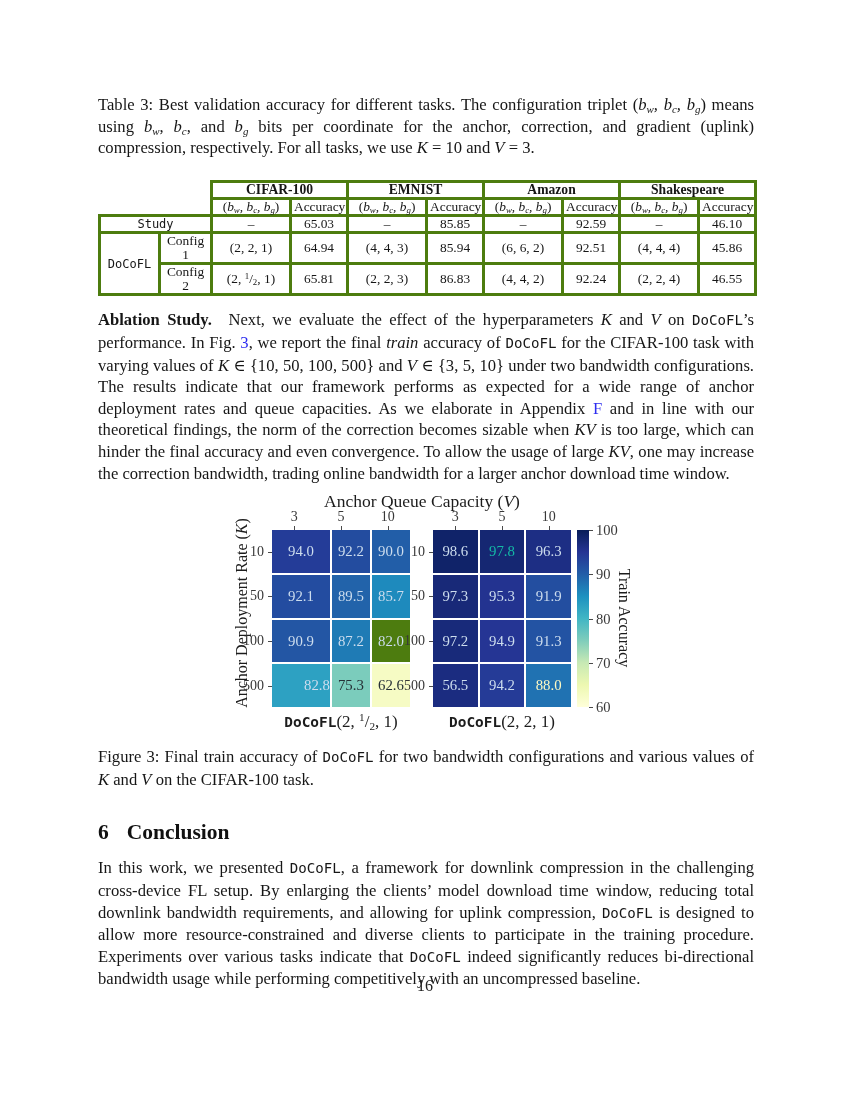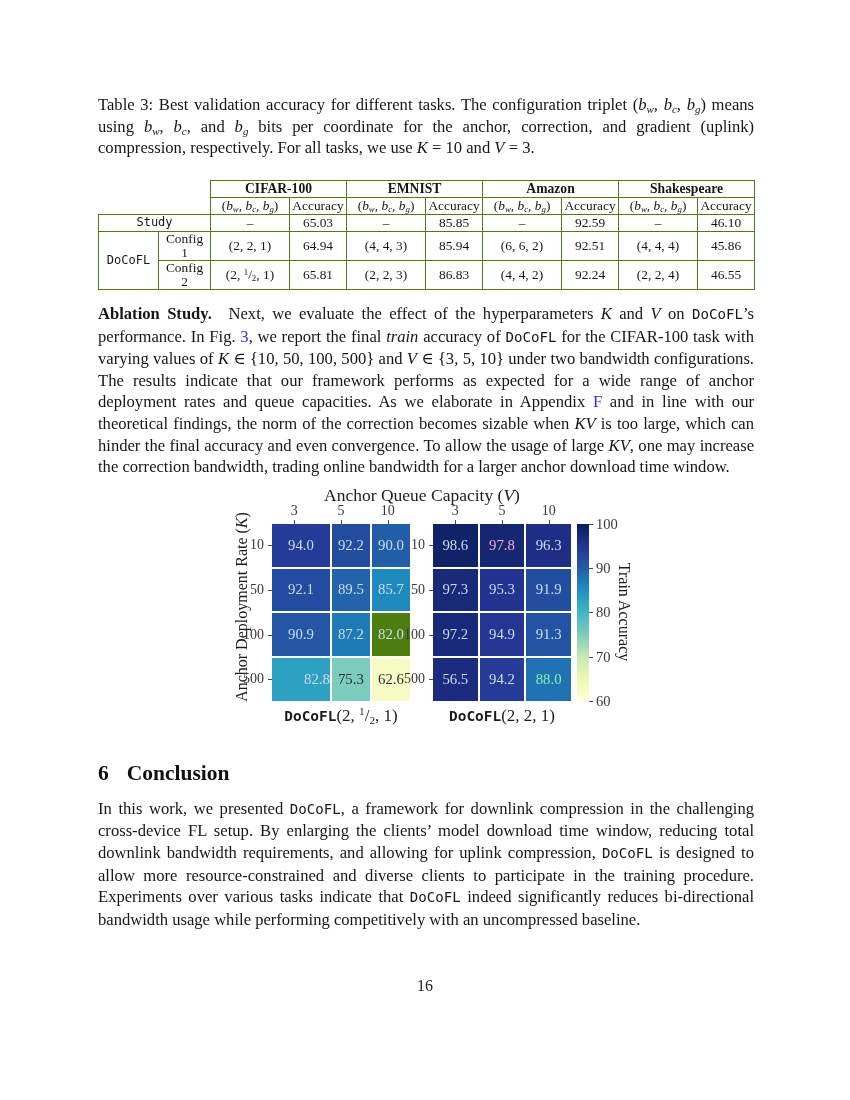--- a/index.html
+++ b/index.html
@@ -17,21 +17,21 @@
   sub { font-size:0.66em; vertical-align:-0.25em; line-height:0; }
   sup { font-size:0.66em; vertical-align:0.5em; line-height:0; }
   a.ref { color:#2d2df0; text-decoration:none; cursor:pointer; }
 
   .caption, .body-par { font-size:16.6px; line-height:21.6px; text-align:justify; }
   .caption { margin-top:94px; }
 
   
   table.tbl { border-collapse:collapse; margin-top:21px; width:656px; table-layout:fixed; }
   table.tbl td, table.tbl th {
-    border:1px solid #4d7c0f; text-align:center; vertical-align:middle;
+    border:3px solid #4d7c0f; text-align:center; vertical-align:middle;
     font-size:13.4px; height:17px; padding:0 2px; line-height:1.05; font-weight:normal;
   }
   table.tbl th.grp { font-weight:bold; font-size:13.6px; }
   table.tbl td.no-b { border:none; }
   table.tbl td.mono { font-family:"DejaVu Sans Mono",monospace; font-size:12px; }
   .math i { font-style:italic;font-family:Liberation Serif, serif; }
 
   .par-ablation { margin-top:13px; }
 
   
@@ -152,31 +152,31 @@
           <div class="hm-cell" style="background: rgb(30, 138, 189); color: rgb(205, 221, 238);">85.7</div>
           <div class="hm-cell" style="background: rgb(35, 86, 164); color: rgb(205, 221, 238);">90.9</div>
           <div class="hm-cell" style="background: rgb(31, 123, 181); color: rgb(205, 221, 238);">87.2</div>
           <div class="hm-cell" style="background: #4d7c0f; color: rgb(205, 221, 238);">82.0</div>
           <div class="hm-cell" style="background: rgb(45, 161, 194); color: rgb(205, 221, 238); padding-left: 32px;">82.8</div>
           <div class="hm-cell" style="background: rgb(123, 204, 188); color: rgb(38, 48, 54);">75.3</div>
           <div class="hm-cell" style="background: rgb(246, 251, 196); color: rgb(38, 48, 54);">62.6</div>
         </div>
       <div class="hm-grid" id="panel1" style="left:205px">
           <div class="hm-cell" style="background: rgb(16, 35, 105); color: rgb(205, 221, 238);">98.6</div>
-          <div class="hm-cell" style="background: rgb(21, 39, 114); color: #f9a8d4;">97.8</div>
+          <div class="hm-cell" style="background: rgb(21, 39, 114); color: #14b8a6;">97.8</div>
           <div class="hm-cell" style="background: rgb(29, 46, 132); color: rgb(205, 221, 238);">96.3</div>
           <div class="hm-cell" style="background: rgb(24, 41, 120); color: rgb(205, 221, 238);">97.3</div>
           <div class="hm-cell" style="background: rgb(35, 51, 144); color: rgb(205, 221, 238);">95.3</div>
           <div class="hm-cell" style="background: rgb(35, 78, 160); color: rgb(205, 221, 238);">91.9</div>
           <div class="hm-cell" style="background: rgb(24, 42, 122); color: rgb(205, 221, 238);">97.2</div>
           <div class="hm-cell" style="background: rgb(37, 53, 148); color: rgb(205, 221, 238);">94.9</div>
           <div class="hm-cell" style="background: rgb(35, 83, 163); color: rgb(205, 221, 238);">91.3</div>
           <div class="hm-cell" style="background: rgb(27, 44, 128); color: rgb(205, 221, 238);">56.5</div>
           <div class="hm-cell" style="background: rgb(37, 59, 151); color: rgb(205, 221, 238);">94.2</div>
-          <div class="hm-cell" style="background: rgb(32, 114, 178); color: #86efac;">88.0</div>
+          <div class="hm-cell" style="background: rgb(32, 114, 178); color: #fef9c3;">88.0</div>
         </div>
       <div class="cbar" id="cbar" style="background: linear-gradient(rgb(8, 29, 88) 0%, rgb(37, 52, 148) 12.5%, rgb(34, 94, 168) 25%, rgb(29, 145, 192) 37.5%, rgb(65, 182, 196) 50%, rgb(127, 205, 187) 62.5%, rgb(199, 233, 180) 75%, rgb(237, 248, 177) 87.5%, rgb(255, 255, 217) 100%);"></div>
       <div class="cbar-label">Train Accuracy</div>
       <div class="fig-panel-label" style="left:24px"><b class="tt">DoCoFL</b>(2, <sup>1</sup>/<sub>2</sub>, 1)</div>
       <div class="fig-panel-label" style="left:185px"><b class="tt">DoCoFL</b>(2, 2, 1)</div>
     <div class="tick-label" style="left: 51.3px; top: 17px; width: 30px; text-align: center;">3</div>
         <div class="tick-mark" style="left: 66.3px; top: 35px; width: 1px; height: 4px;"></div>
         <div class="tick-label" style="left: 98px; top: 17px; width: 30px; text-align: center;">5</div>
         <div class="tick-mark" style="left: 113px; top: 35px; width: 1px; height: 4px;"></div>
         <div class="tick-label" style="left: 144.7px; top: 17px; width: 30px; text-align: center;">10</div>
@@ -208,20 +208,21 @@
         <div class="tick-mark" style="left: 361px; top: 83.25px; width: 4px; height: 1px;"></div>
         <div class="tick-label" style="left: 368px; top: 74.25px; width: 30px; font-size: 14.5px;">90</div>
         <div class="tick-mark" style="left: 361px; top: 127.5px; width: 4px; height: 1px;"></div>
         <div class="tick-label" style="left: 368px; top: 118.5px; width: 30px; font-size: 14.5px;">80</div>
         <div class="tick-mark" style="left: 361px; top: 171.75px; width: 4px; height: 1px;"></div>
         <div class="tick-label" style="left: 368px; top: 162.75px; width: 30px; font-size: 14.5px;">70</div>
         <div class="tick-mark" style="left: 361px; top: 216px; width: 4px; height: 1px;"></div>
         <div class="tick-label" style="left: 368px; top: 207px; width: 30px; font-size: 14.5px;">60</div>
       </div>
 
+    <p class="body-par fig-caption">Figure 3: Final train accuracy of <code>DoCoFL</code> for two bandwidth configurations and various values of <i>K</i> and <i>V</i> on the CIFAR-100 task.</p>
 
     <h2 class="sec"><span class="num">6</span><span>Conclusion</span></h2>
 
     <p class="body-par par-conclusion">In this work, we presented <code>DoCoFL</code>, a framework for downlink compression in the challenging cross-device FL setup.  By enlarging the clients’ model download time window, reducing total downlink bandwidth requirements, and allowing for uplink compression, <code>DoCoFL</code> is designed to allow more resource-constrained and diverse clients to participate in the training procedure.  Experiments over various tasks indicate that <code>DoCoFL</code> indeed significantly reduces bi-directional bandwidth usage while performing competitively with an uncompressed baseline.</p>
 
   </div>
   <div class="page-num">16</div>
 </div>
 
 </body></html>

